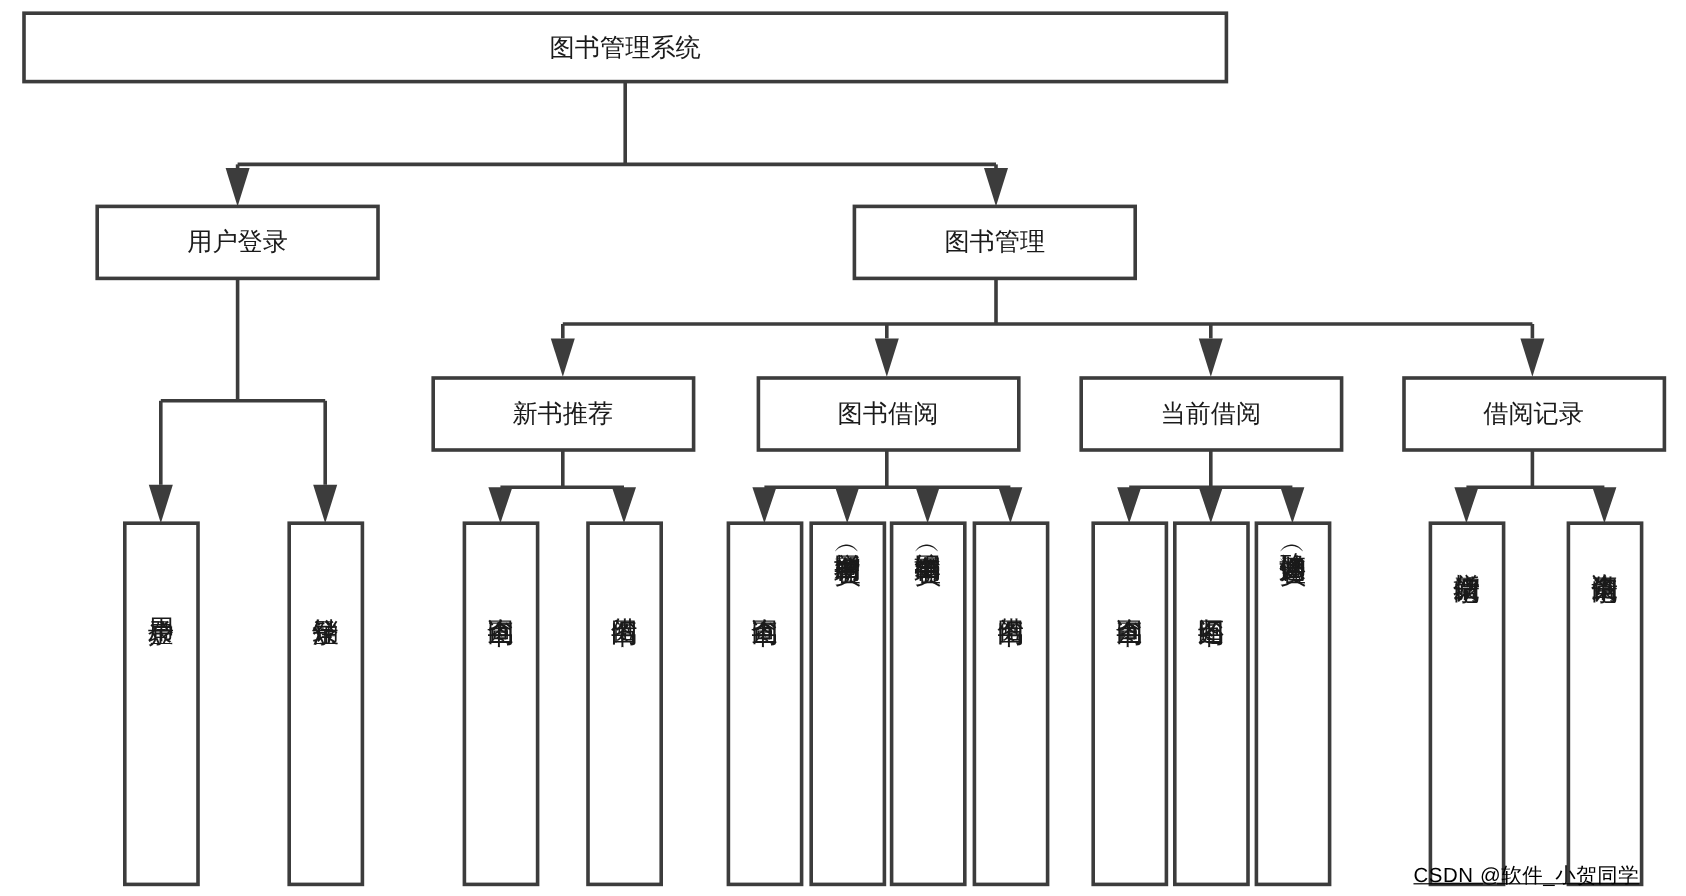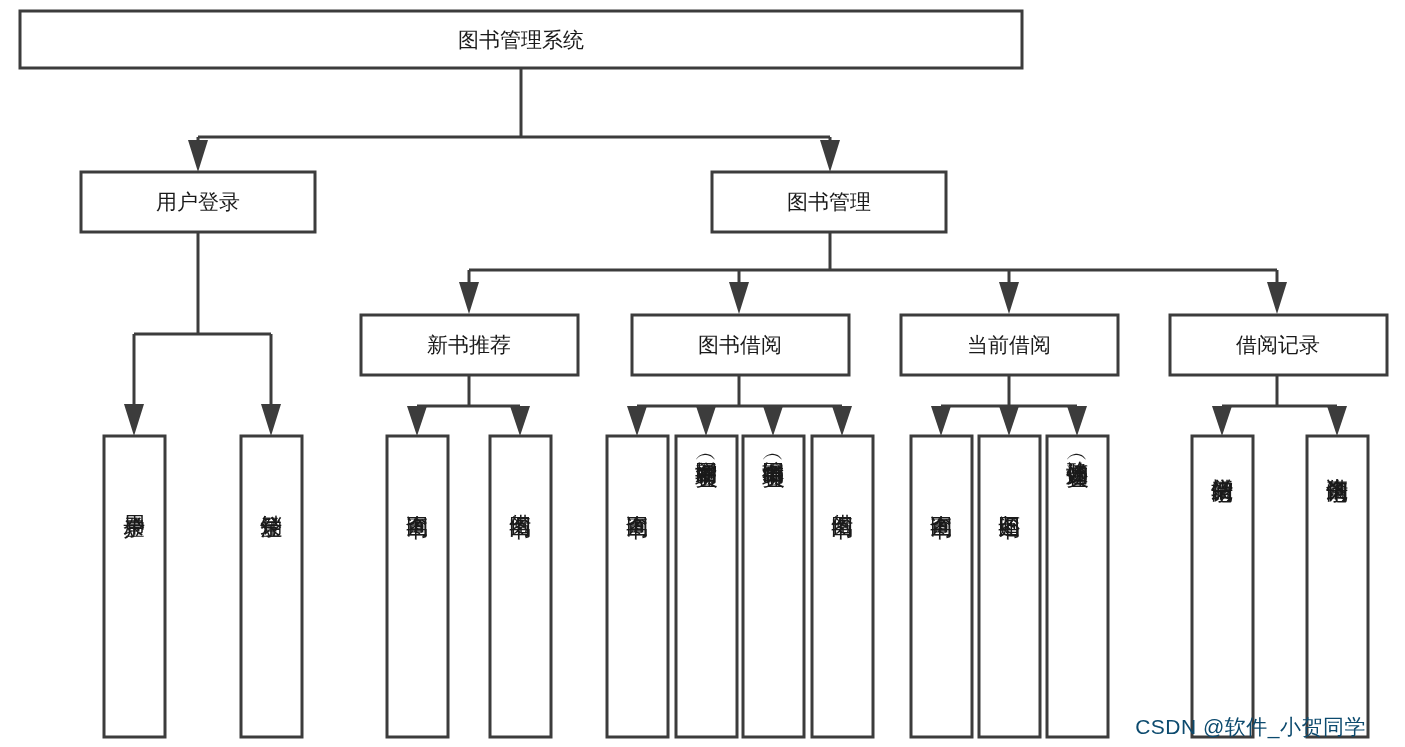--- a/index.html
+++ b/index.html
@@ -68,24 +68,25 @@
     color: #1a1a1a;
     letter-spacing: 1px;
     white-space: nowrap;
     text-align: start;
   }
   .watermark {
     position: absolute;
     right: 10px;
     bottom: 6px;
     font-family: "Liberation Sans", "DejaVu Sans", sans-serif;
-    font-size: 21px;
-    color: #0c4a6e;
+    font-size: 17px;
+    color: #000000;
     white-space: nowrap;
     letter-spacing: 0.5px;
+    text-decoration: underline;
   }
 </style>
 </head>
 <body>
 
 <div id="diagram-root">
 
   <svg id="diagram-svg" viewBox="0 0 1405 747">
 
     <g>

